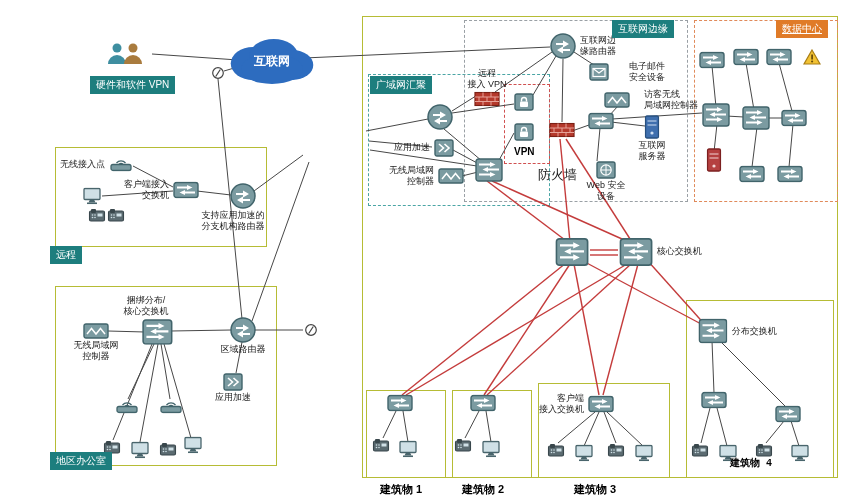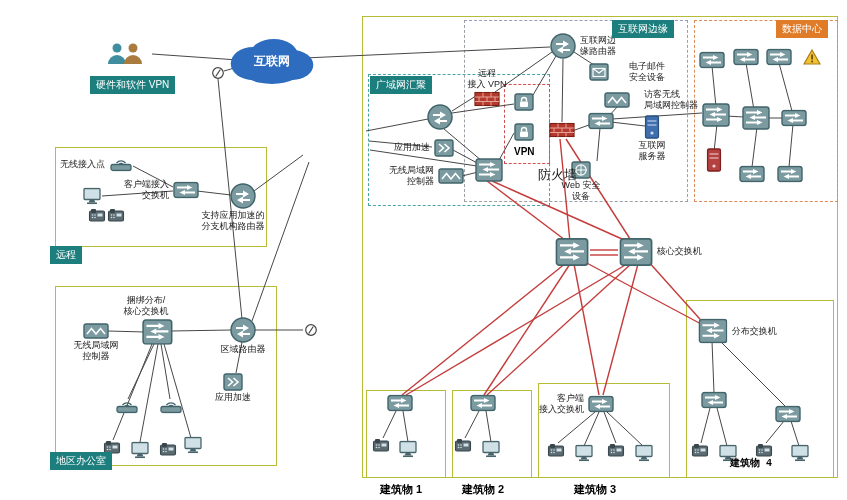--- a/index.html
+++ b/index.html
@@ -402,21 +402,21 @@
       <span class="icon"><svg width="15" height="24" viewBox="0 0 15 24">
           <rect x="1" y="1" width="13" height="22" rx="1.5" fill="#3f6fae" stroke="#27507f" stroke-width="1.3"></rect>
           <path d="M3 6H12M3 10H12" stroke="#cfe0f2" stroke-width="1.2"></path>
           <circle cx="7.5" cy="18" r="1.6" fill="#cfe0f2"></circle>
         </svg></span>
       <div class="nlabel lp-below">
         <div>互联网</div>
         <div>服务器</div>
       </div>
     </div>
-    <div class="node" style="left: 581px; top: 170px; width: 20px; height: 18px;">
+    <div class="node" style="left: 606px; top: 170px; width: 20px; height: 18px;">
       <span class="icon"><svg width="20" height="18" viewBox="0 0 20 18">
           <rect x="1" y="1" width="18" height="16" rx="2" fill="#7b9ba1" stroke="#41646b" stroke-width="1.4"></rect>
           <circle cx="10" cy="9" r="5.2" fill="none" stroke="#fff" stroke-width="1.2"></circle>
           <path d="M4.8 9h10.4M10 3.8v10.4" fill="none" stroke="#fff" stroke-width="1"></path>
         </svg></span>
       <div class="nlabel lp-below">
         <div>Web 安全</div>
         <div>设备</div>
       </div>
     </div>
@@ -677,21 +677,21 @@
     </div>
     <div class="badge badge-teal" style="left: 50px; top: 452px;">
       <div>地区办公室</div>
     </div>
     <div class="badge badge-teal" style="left: 370px; top: 76px;">
       <div>广域网汇聚</div>
     </div>
     <div class="badge badge-teal" style="left: 612px; top: 20px;">
       <div>互联网边缘</div>
     </div>
-    <div class="badge badge-orange" style="left: 776px; top: 20px;">
+    <div class="badge badge-orange" style="left: 776px; top: 20px; text-decoration: underline;">
       <div>数据中心</div>
     </div>
     <div class="txt bold" style="left: 514px; top: 146px; font-size: 10px;">
       <div>VPN</div>
     </div>
     <div class="txt" style="left: 538px; top: 168px; font-size: 13px; font-family: Liberation Mono, monospace;">
       <div>防火墙</div>
     </div>
     <div class="txt bold" style="left: 380px; top: 483px; font-size: 11px;">
       <div>建筑物 1</div>

